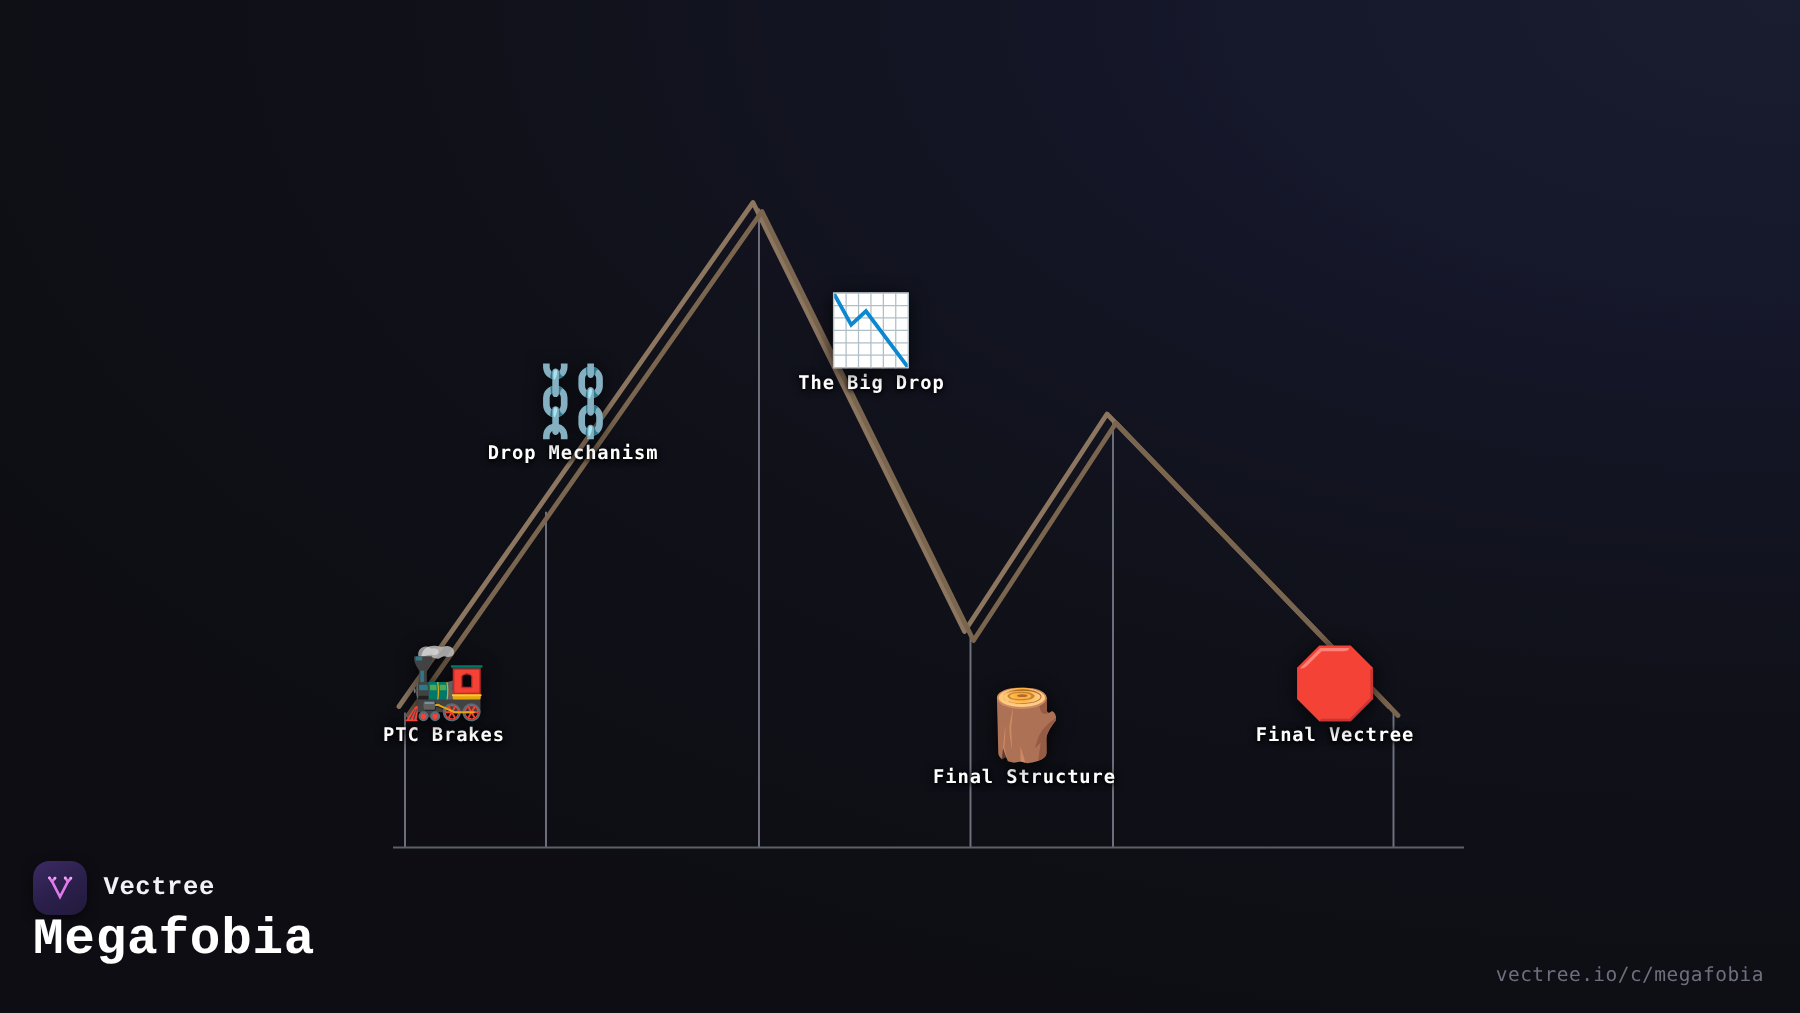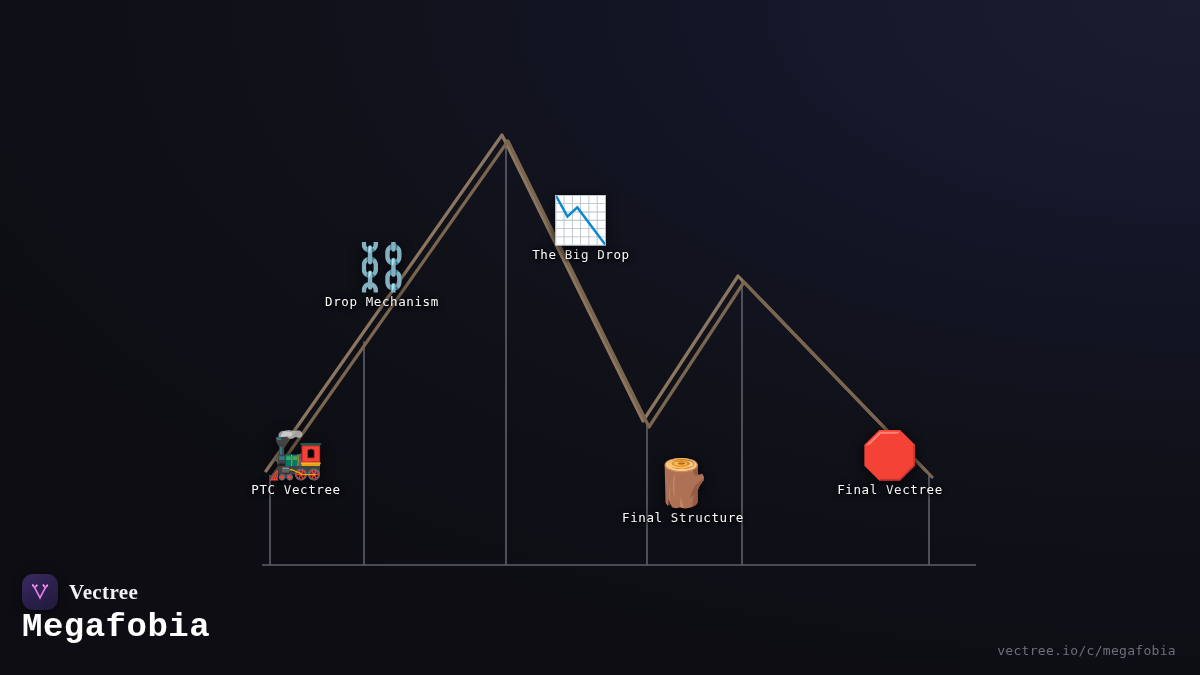--- a/index.html
+++ b/index.html
@@ -36,21 +36,21 @@
     line-height: 1;
     font-family: "DejaVu Sans", "Liberation Sans", sans-serif;
     text-align: center;
     filter: drop-shadow(0 2px 6px rgba(0,0,0,0.75));
   }
   .node-label {
     display: block;
     margin-top: 4px;
     font-family: "DejaVu Sans Mono", "Liberation Mono", monospace;
     font-size: 12.5px;
-    font-weight: 400;
+    font-weight: 700;
     letter-spacing: 0.6px;
     color: #ffffff;
     text-shadow: 0 1px 3px rgba(0,0,0,0.95), 0 0 6px rgba(0,0,0,0.8);
   }
   
   #footer {
     position: absolute;
     left: 0; right: 0; bottom: 0;
     height: 115px;
   }
@@ -63,22 +63,22 @@
   }
   #brand-logo {
     width: 36px; height: 36px;
     border-radius: 11px;
     background: linear-gradient(150deg, #3c2a63 0%, #2a1f4a 55%, #221a3c 100%);
     display: flex; align-items: center; justify-content: center;
     box-shadow: 0 2px 8px rgba(0,0,0,0.55);
     flex: none;
   }
   #brand-name {
-    font-family: Liberation Serif, serif;
-    font-size: 21px;
+    font-family: Liberation Mono, monospace;
+    font-size: 17px;
     font-weight: 700;
     letter-spacing: 0.4px;
     color: #f2f2f6;
   }
   #page-title {
     position: absolute;
     left: 22px; top: 50px;
     font-family: Liberation Mono, monospace;
     font-size: 34px;
     font-weight: 700;
@@ -110,21 +110,21 @@
         <line x1="929" x2="929" y1="473.9627659574468" y2="565" stroke="#6f727e" stroke-width="1.3"></line>
       </g>
     <line id="ground-line" x1="262" y1="565" x2="976" y2="565" stroke="#5d6069" stroke-width="1.4"></line>
     <polyline id="rail-back" fill="none" stroke="#8c7660" stroke-width="3.2" stroke-linejoin="round" stroke-linecap="round" points="266,471 502,135 643,421 738,276 926,471"></polyline>
     <polyline id="rail-front" fill="none" stroke="#7a654f" stroke-width="3.2" stroke-linejoin="round" stroke-linecap="round" points="272,477 508,141 649,427 744,282 932,477"></polyline>
   </svg>
 
   <div id="nodes">
       <div class="node" style="left: 296px; top: 432px;">
         <span class="node-icon" style="font-size: 46px;">🚂</span>
-        <span class="node-label">PTC Vectree</span>
+        <span class="node-label">PTC Brakes</span>
       </div>
       <div class="node" style="left: 382px; top: 244px;">
         <span class="node-icon" style="font-size: 46px;">⛓️</span>
         <span class="node-label">Drop Mechanism</span>
       </div>
       <div class="node" style="left: 581px; top: 197px;">
         <span class="node-icon" style="font-size: 46px;">📉</span>
         <span class="node-label">The Big Drop</span>
       </div>
       <div class="node" style="left: 683px; top: 460px;">

